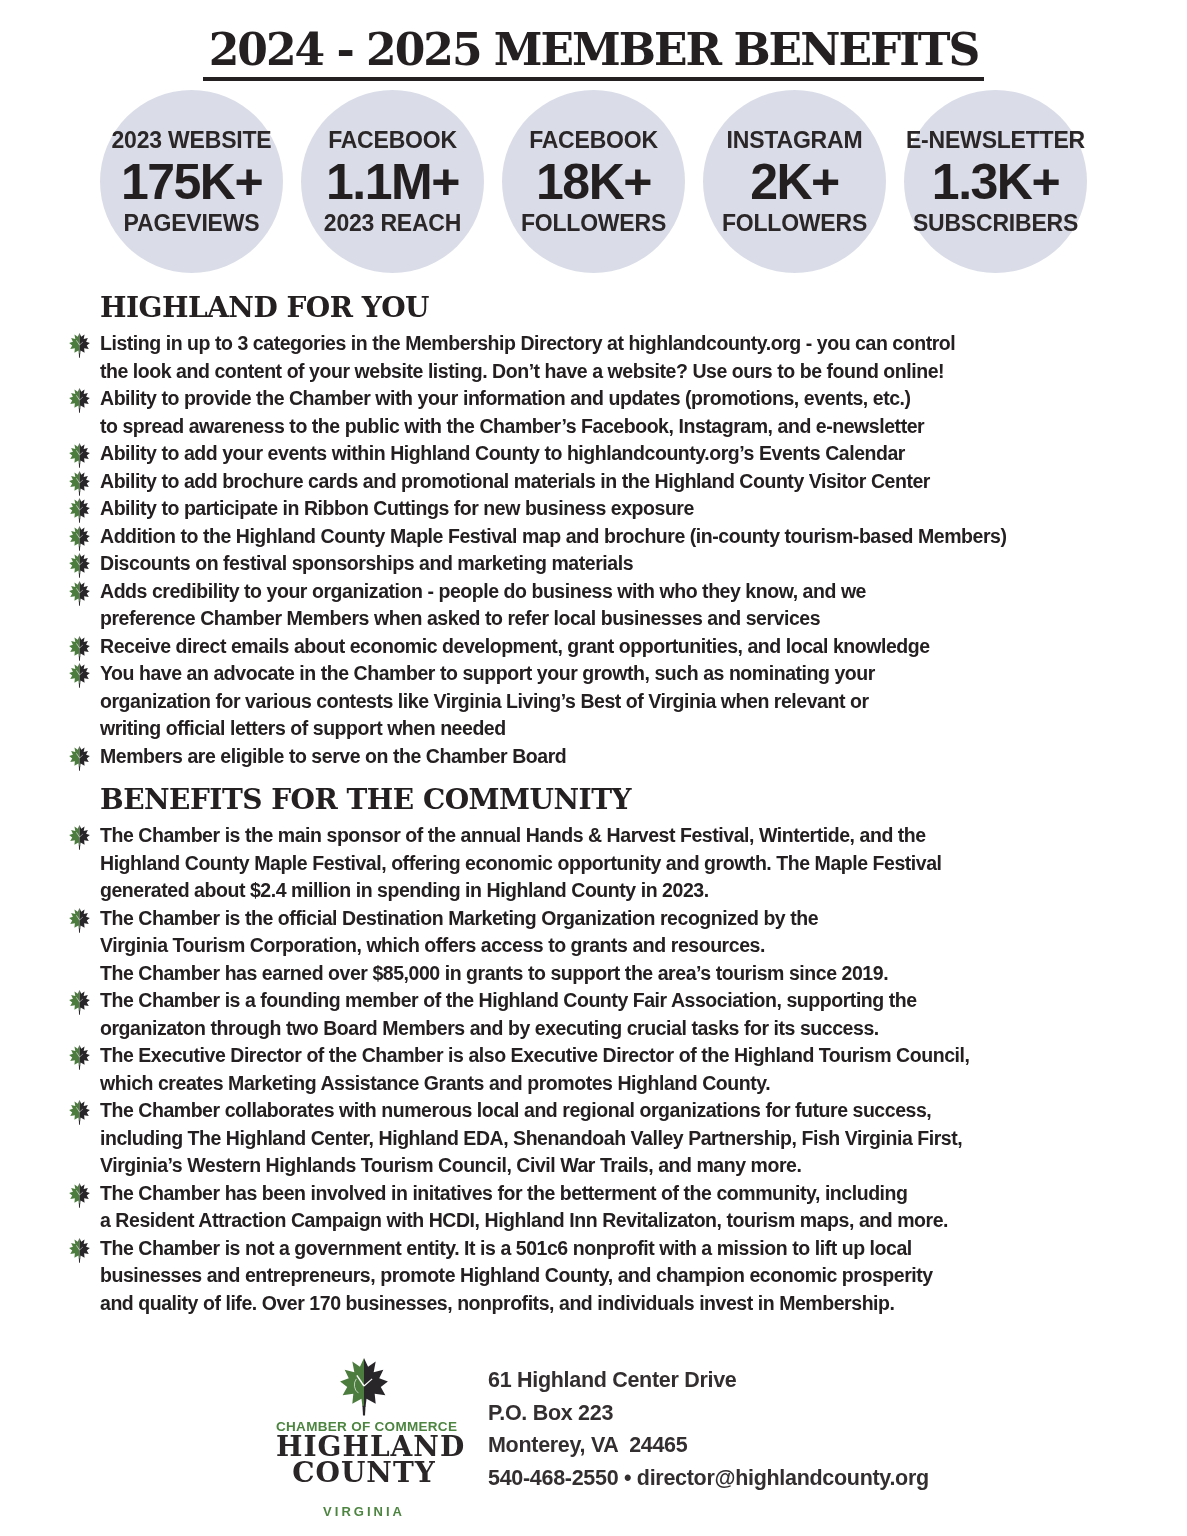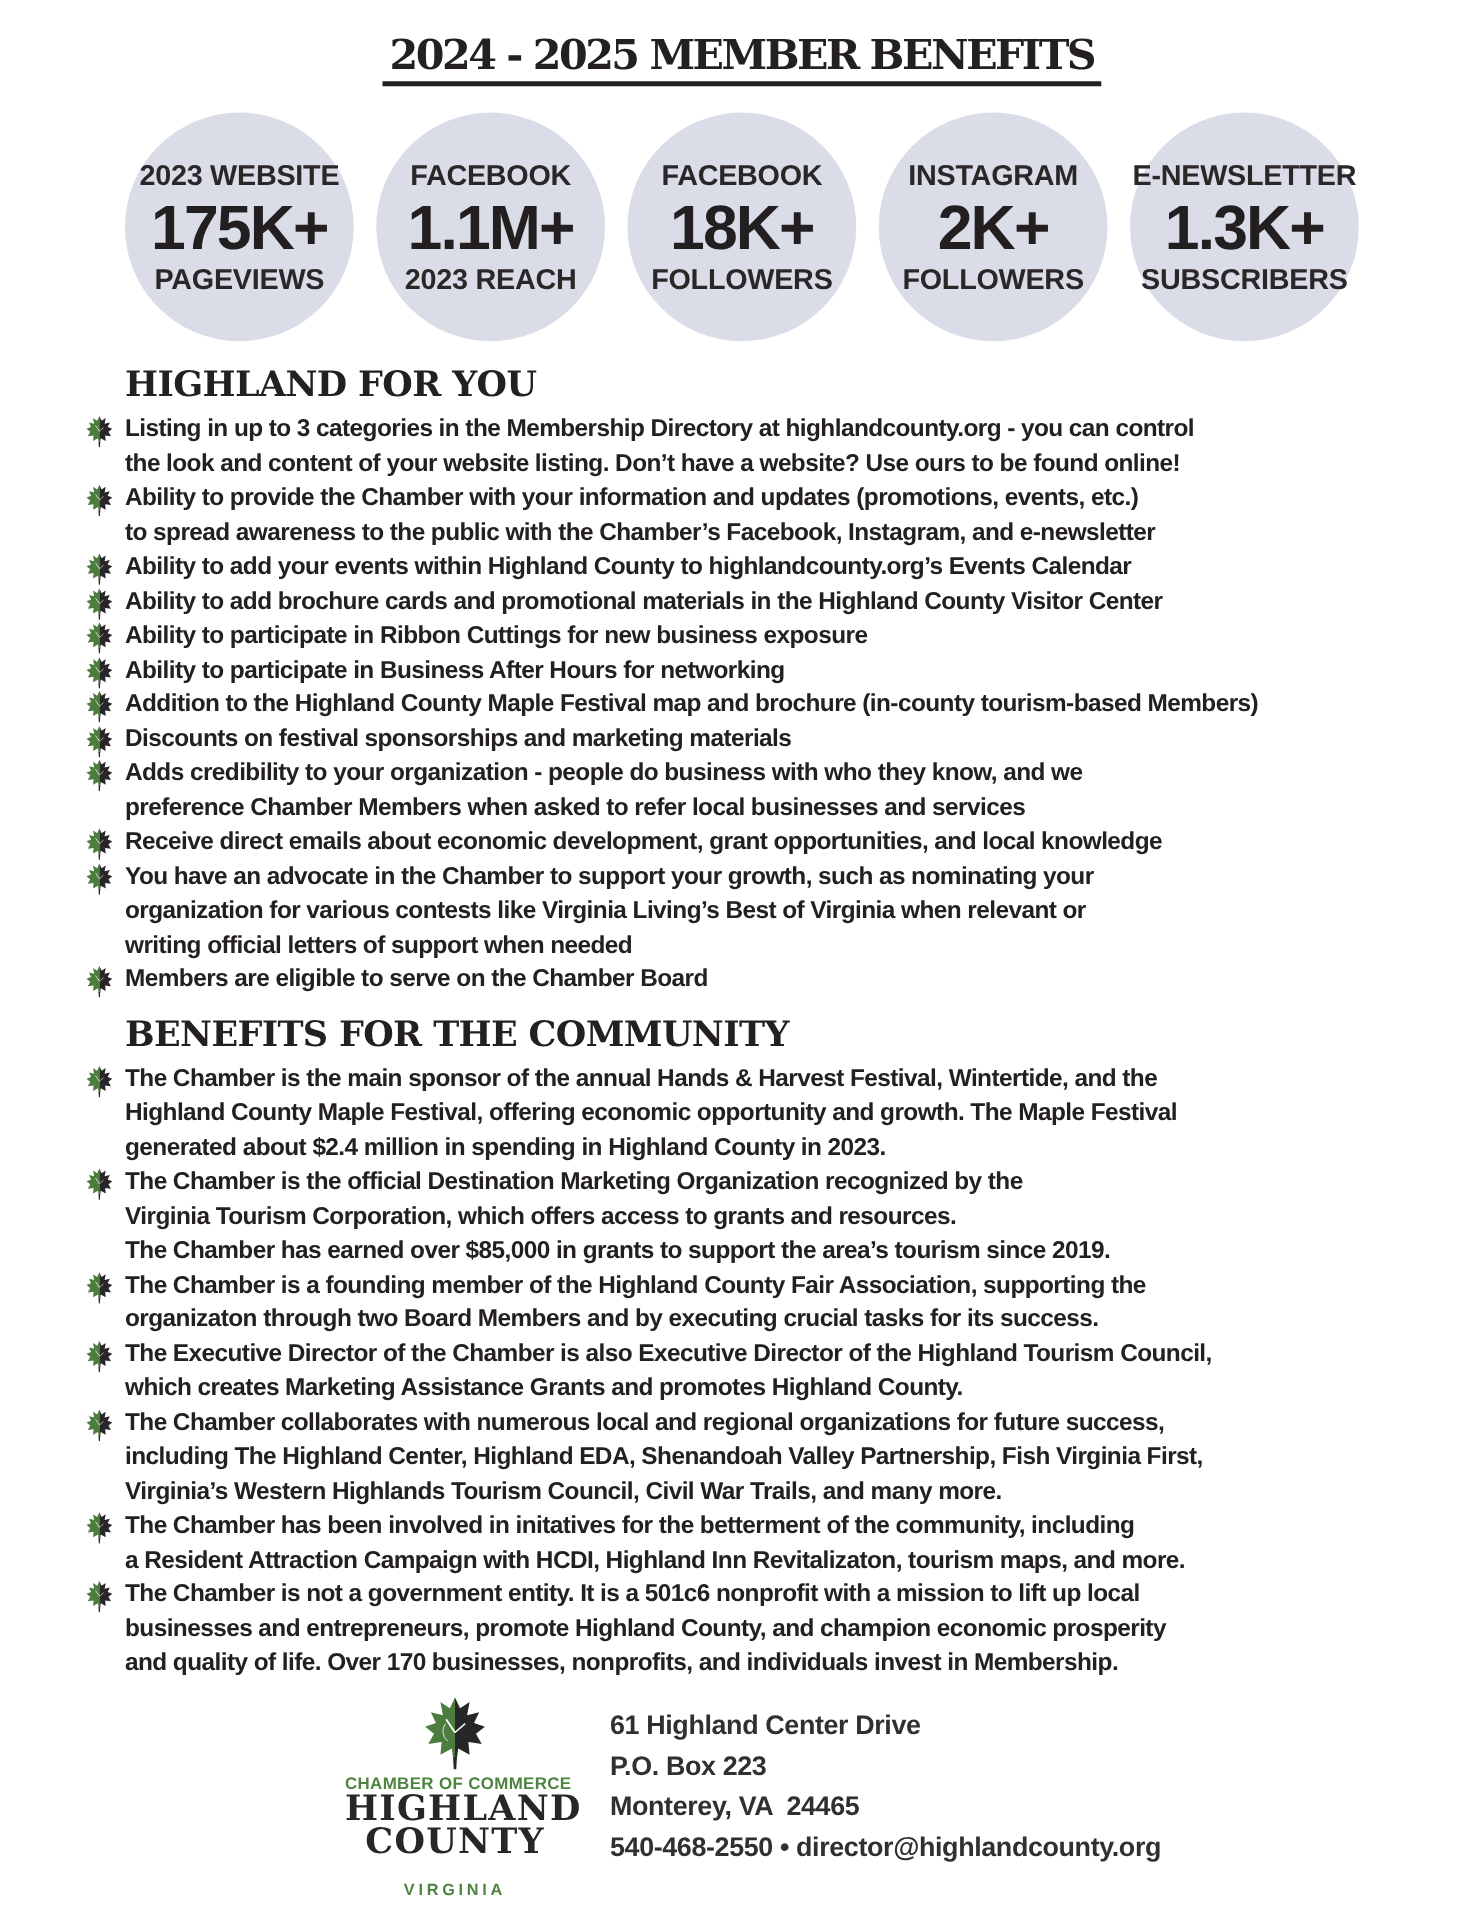--- a/index.html
+++ b/index.html
@@ -16,21 +16,21 @@
     color:var(--ink);
   }
   .page{position:relative;width:1187px;height:1536px;background:#fff;overflow:hidden;}
 
   
   .header{position:absolute;top:26px;left:0;width:100%;text-align:center;}
   .title{
     display:inline-block;
     font-family:"DejaVu Serif", serif;
     font-weight:bold;
-    font-size:33px;
+    font-size:44px;
     letter-spacing:-2px;
     color:var(--ink);
     border-bottom:4px solid var(--ink);
     padding:0 6px 3px 6px;
     line-height:1.1;
   }
 
   
   .stats-row{
     position:absolute;top:90px;left:0;width:100%;
@@ -208,32 +208,20 @@
                 <path fill="#4c7c3e" d="M50 4 L42 21 L27 11 L31 32 L12 27 L20 44 L3 50 L17 61 L8 77 L29 74 L27 94 L45 84 L47 100 L50 100 Z"></path>
                 <path fill="#29262a" d="M50 4 L58 21 L73 11 L69 32 L88 27 L80 44 L97 50 L83 61 L92 77 L71 74 L73 94 L55 84 L53 100 L50 100 Z"></path>
                 <path fill="#29262a" d="M47 98 L53 98 L52 117 L48 117 Z"></path>
                 <path stroke="#ffffff" stroke-width="2.6" fill="none" d="M50 59 L36 38"></path>
                 <path stroke="#ffffff" stroke-width="2.2" fill="none" d="M50 59 L65 46"></path>
               </svg>
             </span>
             <span class="benefit-text">Ability to participate in Ribbon Cuttings for new business exposure</span>
           </li>
 
-          <li class="benefit">
-            <span class="leaf-bullet">
-              <svg viewBox="0 0 100 118" aria-hidden="true">
-                <path fill="#4c7c3e" d="M50 4 L42 21 L27 11 L31 32 L12 27 L20 44 L3 50 L17 61 L8 77 L29 74 L27 94 L45 84 L47 100 L50 100 Z"></path>
-                <path fill="#29262a" d="M50 4 L58 21 L73 11 L69 32 L88 27 L80 44 L97 50 L83 61 L92 77 L71 74 L73 94 L55 84 L53 100 L50 100 Z"></path>
-                <path fill="#29262a" d="M47 98 L53 98 L52 117 L48 117 Z"></path>
-                <path stroke="#ffffff" stroke-width="2.6" fill="none" d="M50 59 L36 38"></path>
-                <path stroke="#ffffff" stroke-width="2.2" fill="none" d="M50 59 L65 46"></path>
-              </svg>
-            </span>
-            <span class="benefit-text">Ability to participate in Business After Hours for networking</span>
-          </li>
 
           <li class="benefit">
             <span class="leaf-bullet">
               <svg viewBox="0 0 100 118" aria-hidden="true">
                 <path fill="#4c7c3e" d="M50 4 L42 21 L27 11 L31 32 L12 27 L20 44 L3 50 L17 61 L8 77 L29 74 L27 94 L45 84 L47 100 L50 100 Z"></path>
                 <path fill="#29262a" d="M50 4 L58 21 L73 11 L69 32 L88 27 L80 44 L97 50 L83 61 L92 77 L71 74 L73 94 L55 84 L53 100 L50 100 Z"></path>
                 <path fill="#29262a" d="M47 98 L53 98 L52 117 L48 117 Z"></path>
                 <path stroke="#ffffff" stroke-width="2.6" fill="none" d="M50 59 L36 38"></path>
                 <path stroke="#ffffff" stroke-width="2.2" fill="none" d="M50 59 L65 46"></path>
               </svg>

